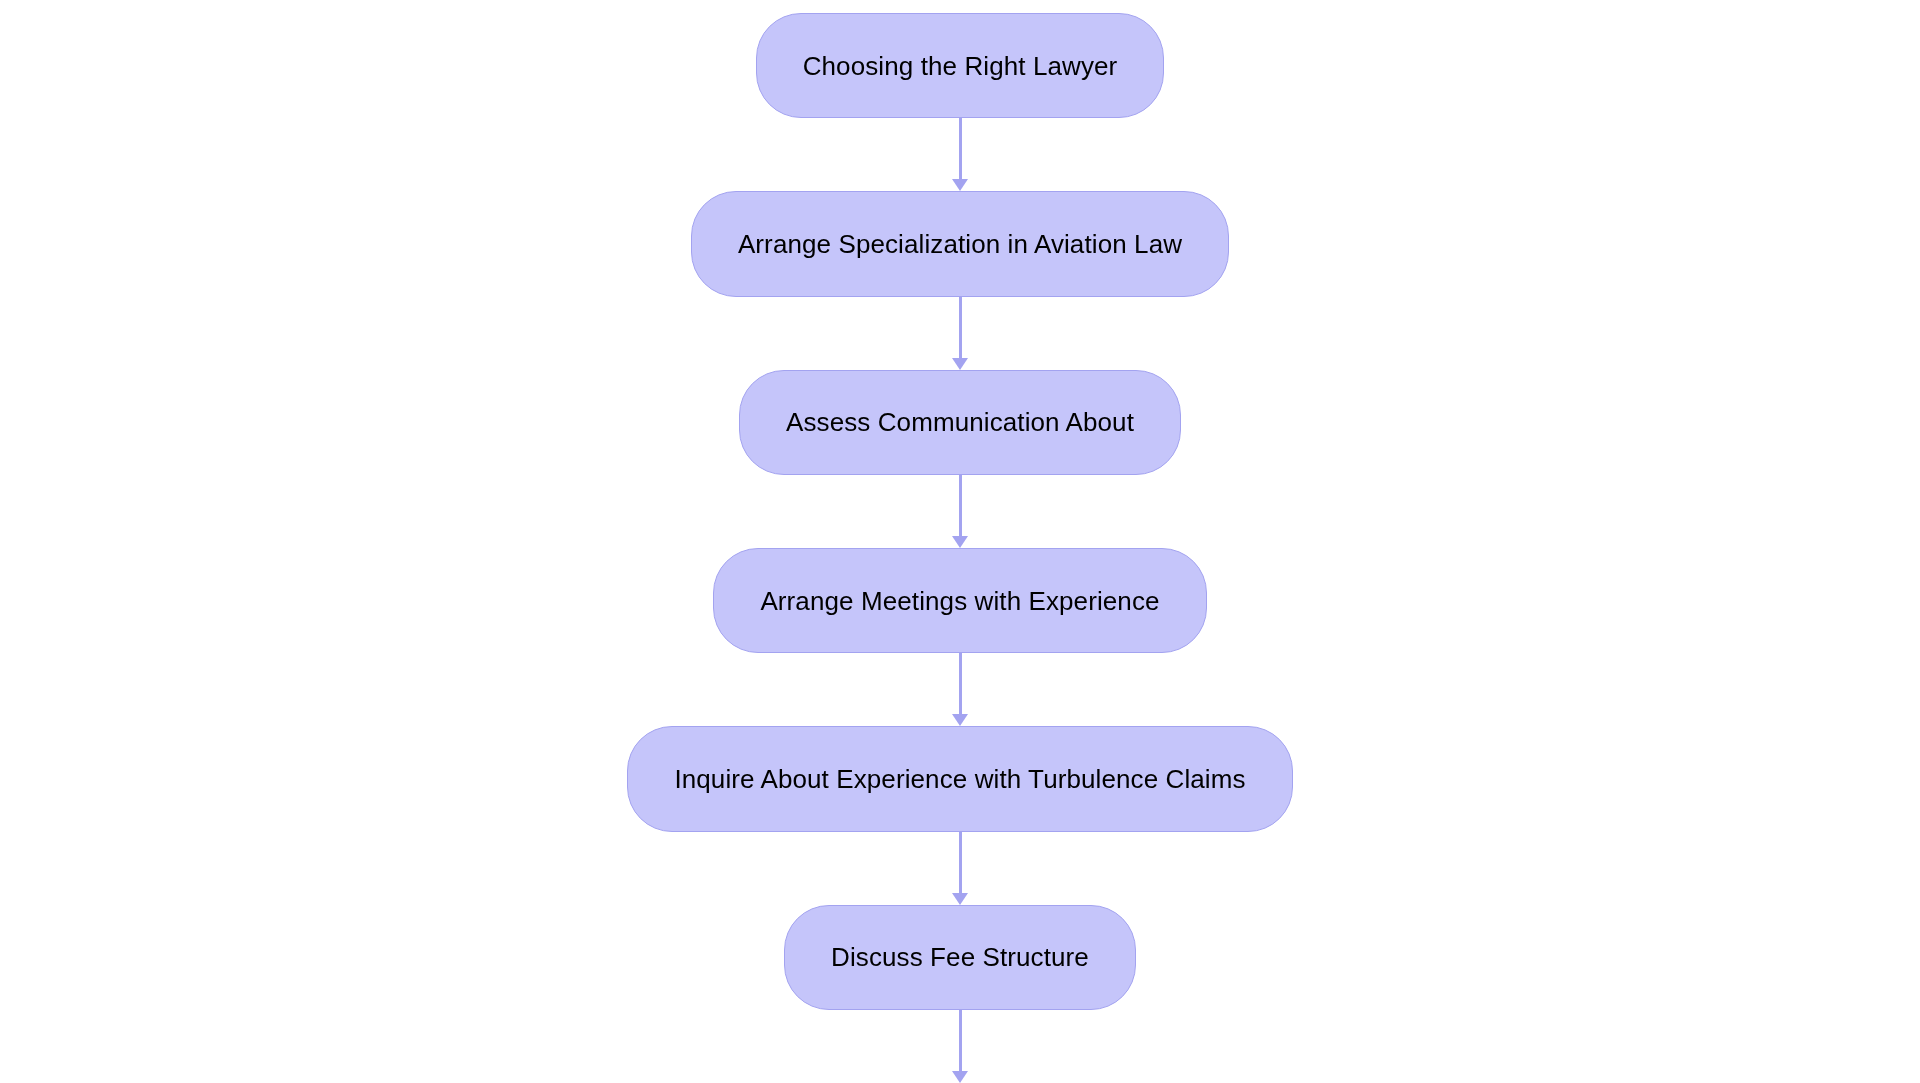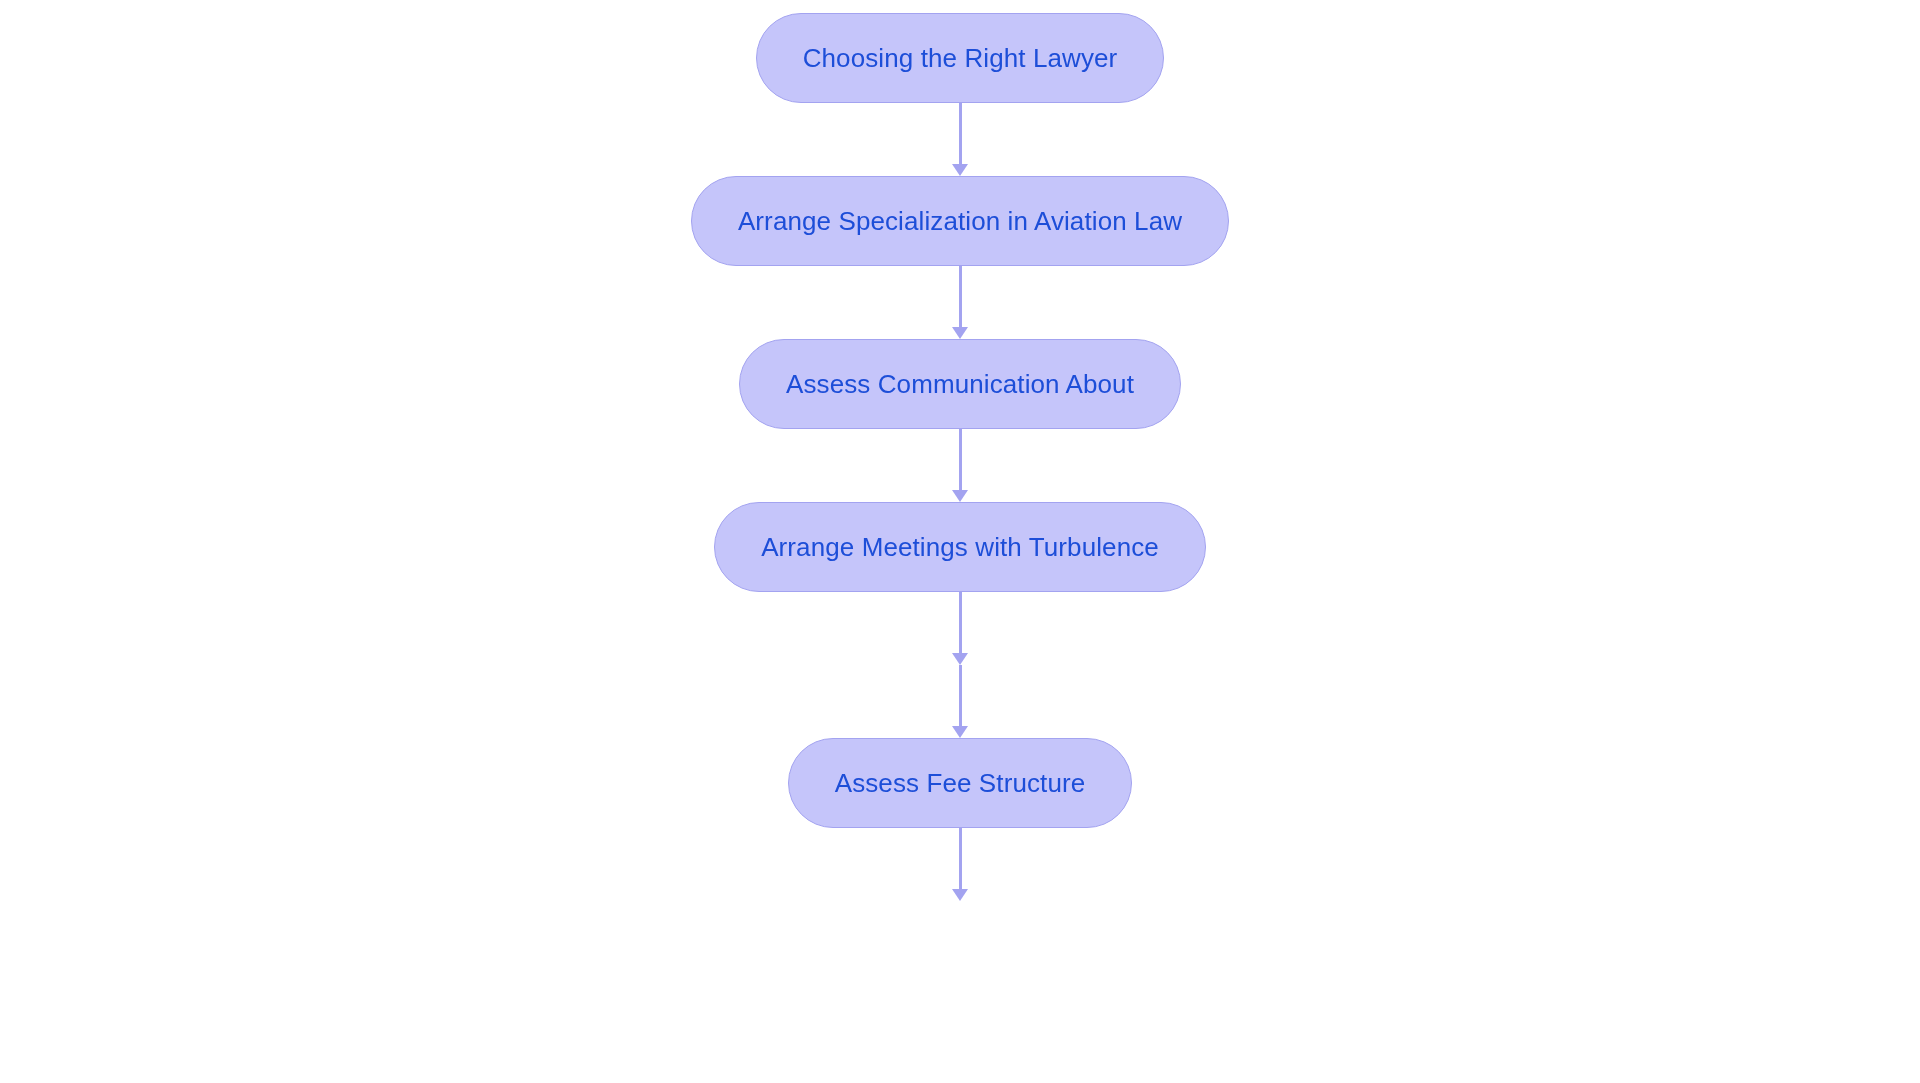--- a/index.html
+++ b/index.html
@@ -22,22 +22,22 @@
     flex-direction: column;
     align-items: center;
     justify-content: flex-start;
     box-sizing: border-box;
     padding-top: 13px;
   }
 
   .node {
     background: #c5c5fa;
     border: 1.5px solid #a3a3f0;
-    color: #1d4ed8;
-    height: 90px;
+    color: #000000;
+    height: 106px;
     border-radius: 45px;
     display: flex;
     align-items: center;
     justify-content: flex-start;
     box-sizing: border-box;
     padding: 0 46px;
     font-size: 26px;
     font-weight: 400;
     letter-spacing: 0.1px;
     white-space: nowrap;
@@ -94,36 +94,39 @@
   <div class="node">
     <span>Assess Communication About</span>
   </div>
 
   <div class="connector">
     <div class="connector-line"></div>
     <div class="connector-arrow"></div>
   </div>
 
   <div class="node">
-    <span>Arrange Meetings with Turbulence</span>
+    <span>Arrange Meetings with Experience</span>
   </div>
 
   <div class="connector">
     <div class="connector-line"></div>
     <div class="connector-arrow"></div>
   </div>
 
+  <div class="node">
+    <span>Inquire About Experience with Turbulence Claims</span>
+  </div>
 
   <div class="connector">
     <div class="connector-line"></div>
     <div class="connector-arrow"></div>
   </div>
 
   <div class="node">
-    <span>Assess Fee Structure</span>
+    <span>Discuss Fee Structure</span>
   </div>
 
   <div class="connector">
     <div class="connector-line"></div>
     <div class="connector-arrow"></div>
   </div>
 
 
 </div>
 

